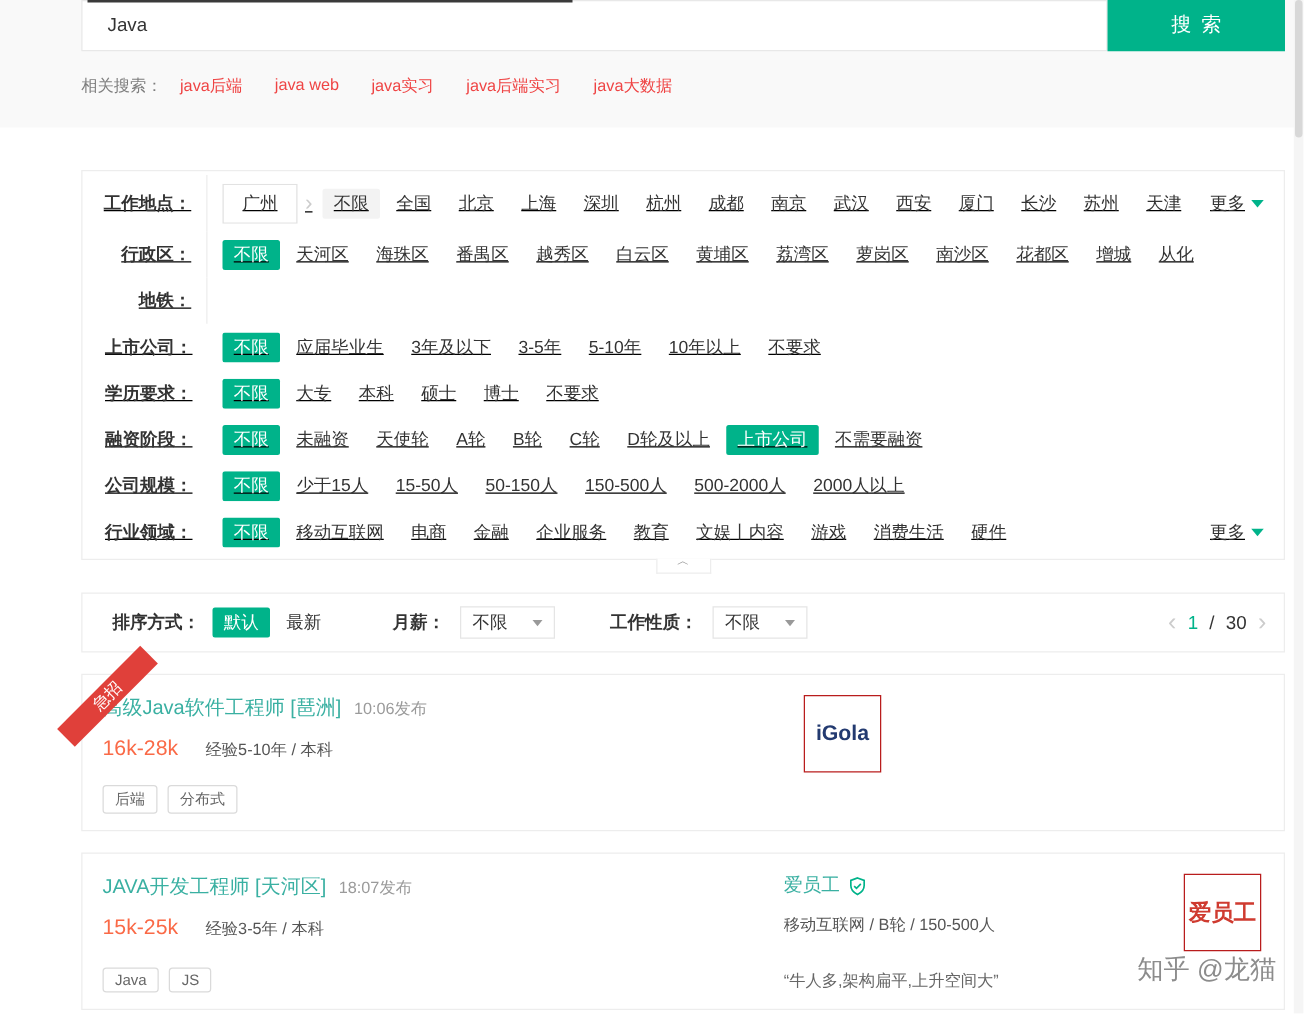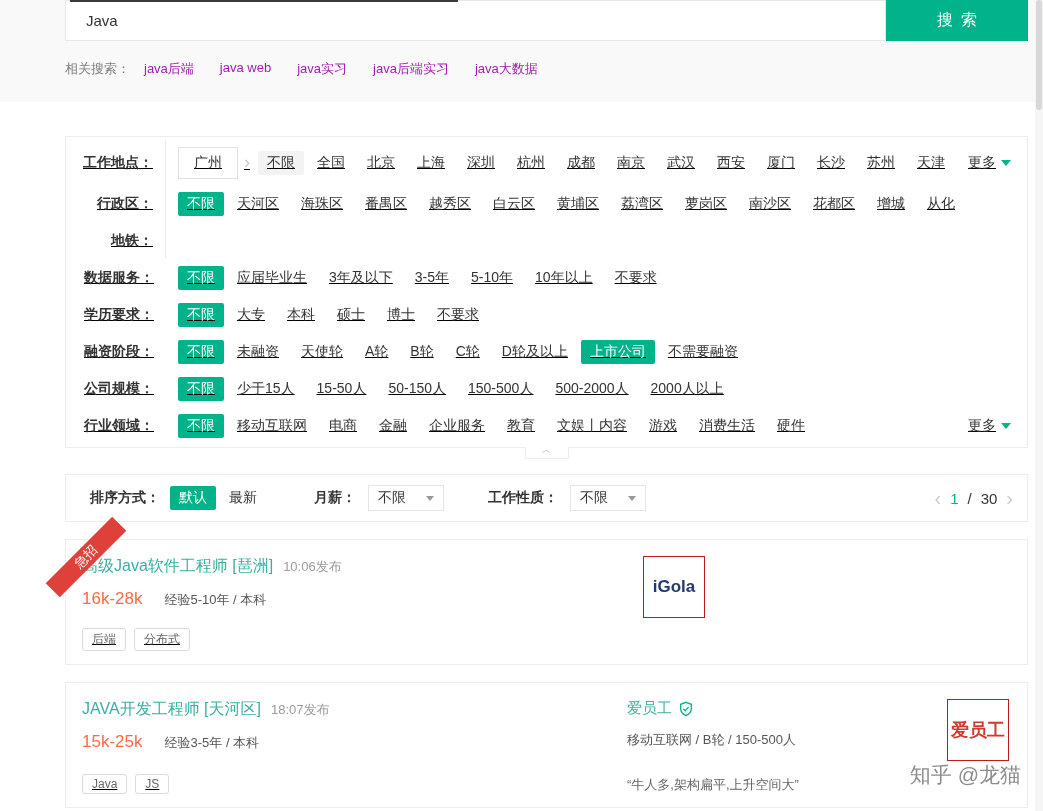--- a/index.html
+++ b/index.html
@@ -10,21 +10,21 @@
   .header { height:102px; background:#f9f9f9; position:relative; }
   .top-line { position:absolute; left:70px; top:0; width:388px; height:2px; background:#3a3a3a; z-index:5; }
   .search-row { display:flex; padding-left:65px; }
   .search-input { width:821px; height:41px; border:1px solid #e8e8e8; background:#fff; padding:0 0 0 20px;
                   font-size:15px; color:#333; outline:none; }
   .search-button { width:142px; height:41px; background:#00b38a; color:#fff; font-size:16px; display:flex;
                    align-items:center; justify-content:center; letter-spacing:8px; padding-left:8px; cursor:pointer; }
   .related-row { display:flex; align-items:center; padding:19px 0 0 65px; font-size:13px; }
   .related-label { color:#7d7d7d; margin-right:14px; }
   .related-links { display:flex; }
-  .related-link { margin-right:26px; color:#a21caf; cursor:pointer; }
+  .related-link { margin-right:26px; color:#ef4444; cursor:pointer; }
 
   
   .filter-panel { width:963px; margin:34px 0 0 65px; border:1px solid #ededed; position:relative; background:#fff; padding:3px 0;text-decoration:underline; }
   .filter-row { display:flex; align-items:center; min-height:37px; }
   .row-loc { min-height:45px; }
   .filter-label { width:100px; flex-shrink:0; text-align:right; font-weight:bold; font-size:14px; color:#333; padding-right:12px; }
   .loc-group .filter-label { border-right:1px solid #ededed; align-self:stretch; display:flex; align-items:center; justify-content:flex-end; }
   .filter-items { display:flex; align-items:center; flex:1; padding-left:12px; overflow:hidden; }
   .filter-item { padding:3px 9px; margin-right:4px; font-size:14px; color:#333; cursor:pointer; white-space:nowrap; border-radius:2px; }
   .chip-active { background:#00b38a; color:#fff; }
@@ -55,21 +55,21 @@
               padding:16px 18px 13px 16px; background:#fff; }
   .ribbon { position:absolute; top:7px; left:-27px; width:94px; transform:rotate(-45deg); background:#e0403a; color:#fff;
             text-align:center; font-size:13px; padding:1px 0; }
   .job-left { width:545px; display:flex; flex-direction:column; flex-shrink:0; }
   .title-row { display:flex; align-items:baseline; }
   .job-title { color:#3ab0a2; font-size:16px; cursor:pointer; white-space:nowrap; }
   .job-time { margin-left:10px; color:#9b9b9b; font-size:13px; }
   .salary-row { margin-top:12px; display:flex; align-items:baseline; }
   .job-salary { color:#fa6a47; font-size:17px; }
   .job-req { margin-left:22px; color:#555; font-size:13px; }
-  .job-tags { margin-top:auto; display:flex; gap:8px;text-decoration:underline; }
+  .job-tags { margin-top:auto; display:flex; gap:8px; }
   .job-tag { border:1px solid #dadada; border-radius:3px; padding:2px 9px; font-size:12px; color:#666; background:#fff; }
   .job-mid { flex:1; display:flex; flex-direction:column; overflow:hidden; }
   .company-row { display:flex; align-items:center; gap:6px; }
   .company-name { color:#3ab0a2; font-size:15px; cursor:pointer; }
   .verified { display:inline-flex; }
   .company-info { margin-top:13px; color:#555; font-size:13px; white-space:nowrap; }
   .job-quote { margin-top:auto; color:#666; font-size:13px; white-space:nowrap; }
   .job-logo { width:62px; height:62px; border:1px solid #b91c1c; margin-left:16px; display:flex; align-items:center;
               justify-content:center; align-self:flex-start; flex-shrink:0; background:#fff; }
   .logo-latin { font-size:17px; font-weight:bold; }
@@ -146,21 +146,21 @@
             <span class="filter-item">花都区</span>
             <span class="filter-item">增城</span>
             <span class="filter-item">从化</span>
           </div>
         </div>
         <div class="filter-row loc-group">
           <div class="filter-label">地铁：</div>
           <div class="filter-items"></div>
         </div>
         <div class="filter-row">
-          <div class="filter-label">数据服务：</div>
+          <div class="filter-label">上市公司：</div>
           <div class="filter-items">
             <span class="filter-item chip-active">不限</span>
             <span class="filter-item">应届毕业生</span>
             <span class="filter-item">3年及以下</span>
             <span class="filter-item">3-5年</span>
             <span class="filter-item">5-10年</span>
             <span class="filter-item">10年以上</span>
             <span class="filter-item">不要求</span>
           </div>
         </div>

